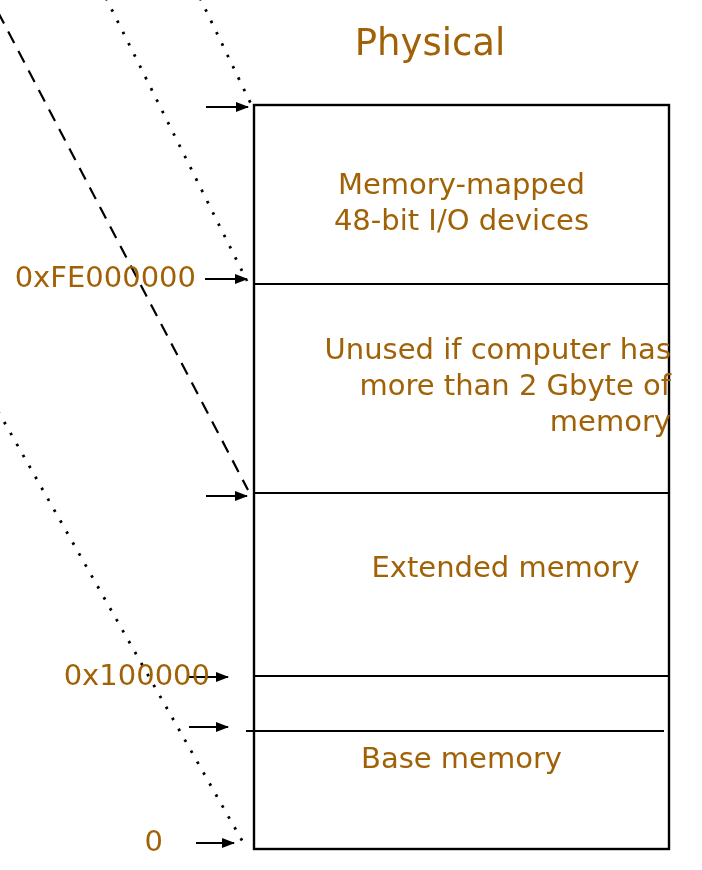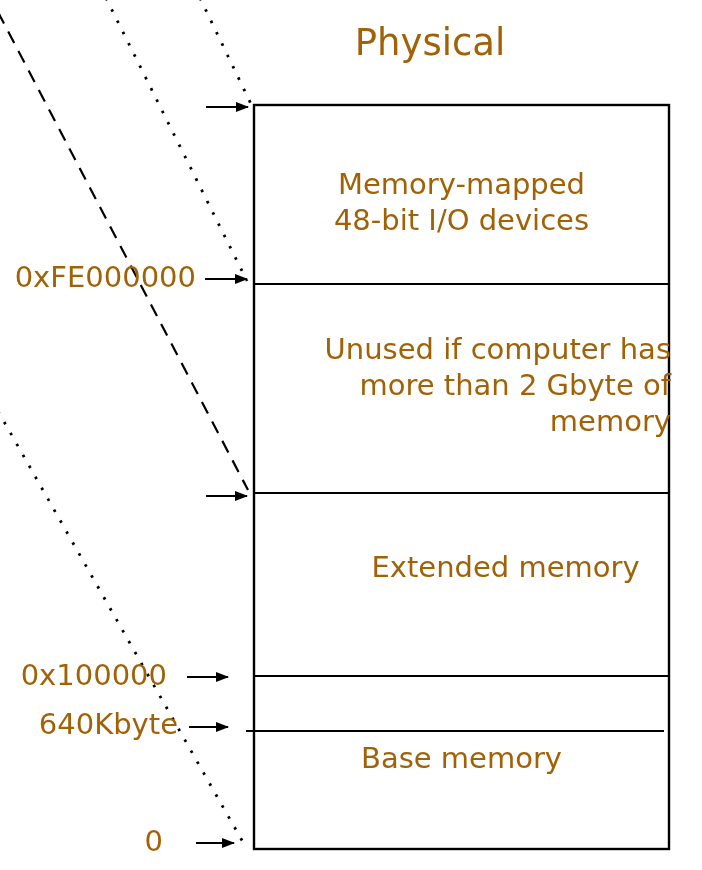--- a/index.html
+++ b/index.html
@@ -100,19 +100,18 @@
 
   <div class="region-label region-centered" style="top:549px;margin-left:44px;">Extended memory</div>
 
 
   <div class="region-label region-centered" style="top:740px;text-align:center;">Base memory</div>
 
 
   <div class="addr-label" style="top:259px; width:196px;">0xFE000000</div>
 
 
-  <div class="addr-label" style="top:657px; width:167px;">0x100000</div>
+  <div class="addr-label" style="top:657px; width:167px;padding-left:43px;">0x100000</div>
 
-  <div class="addr-label" style="top:706px; width:178px;">640Kbyte</div>
 
   <div class="addr-label" style="top:823px; width:163px;">0</div>
 
 </div>
 
 </body></html>

